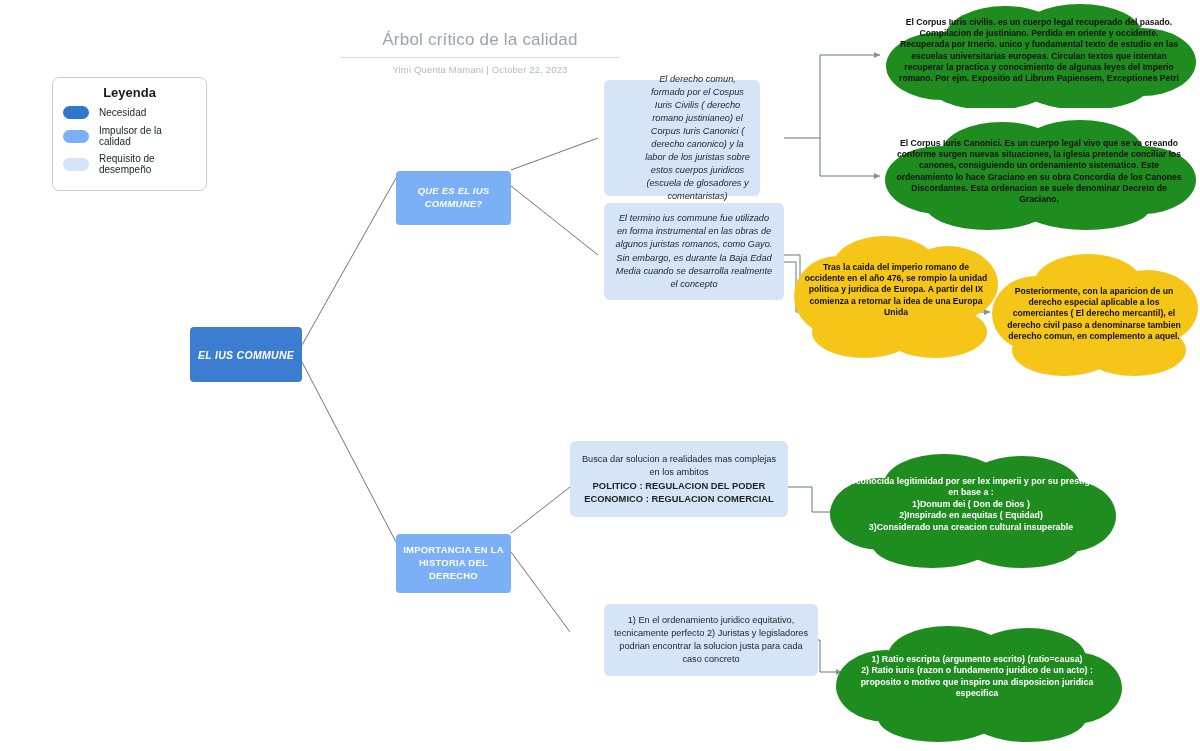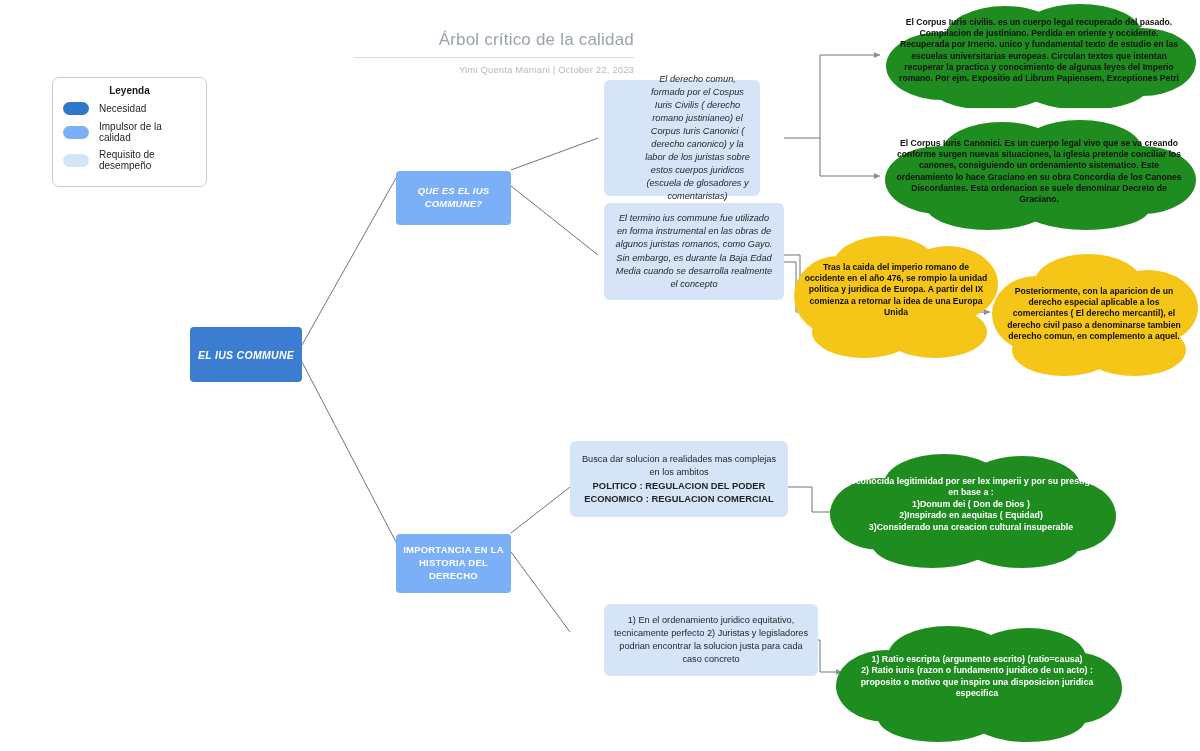--- a/index.html
+++ b/index.html
@@ -5,36 +5,36 @@
   html,body{margin:0;padding:0;}
   body{
     width:1200px;height:751px;position:relative;overflow:hidden;
     background:#ffffff;
     font-family:"Liberation Sans","DejaVu Sans",sans-serif;
   }
   #canvas{position:absolute;inset:0;}
   #edges{position:absolute;left:0;top:0;width:1200px;height:751px;pointer-events:none;}
 
   
-  .header{position:absolute;left:354px;top:30px;width:280px;text-align:right;}
+  .header{position:absolute;left:340px;top:30px;width:280px;text-align:center;}
   .header .title{
     font-size:17px;color:#9aa3ae;font-weight:400;letter-spacing:.2px;
     padding-bottom:7px;border-bottom:1px solid #d8dde3;
   }
   .header .sub{
     margin-top:6px;font-size:9.5px;color:#b2bac3;letter-spacing:.15px;
   }
 
   
   .legend{
     position:absolute;left:52px;top:77px;width:155px;
     background:#ffffff;border:1px solid #c8ccd2;border-radius:7px;
     padding:7px 10px 9px 10px;box-sizing:border-box;
   }
-  .legend-title{font-size:10px;font-weight:bold;color:#1a1a1a;text-align:center;margin-bottom:6px;}
+  .legend-title{font-size:13px;font-weight:bold;color:#1a1a1a;text-align:center;margin-bottom:6px;}
   .legend-row{display:flex;align-items:center;margin:6px 0;}
   .legend-swatch{width:26px;height:13px;border-radius:7px;flex:none;margin-right:10px;}
   .legend-label{font-size:10px;color:#21262c;}
 
   
   .node{position:absolute;box-sizing:border-box;display:flex;align-items:center;justify-content:center;text-align:center;}
 
   .node-root{
     background:#3B7DD0;border-radius:4px;color:#ffffff;
     font-size:10.5px;font-weight:bold;font-style:italic;letter-spacing:.3px;

